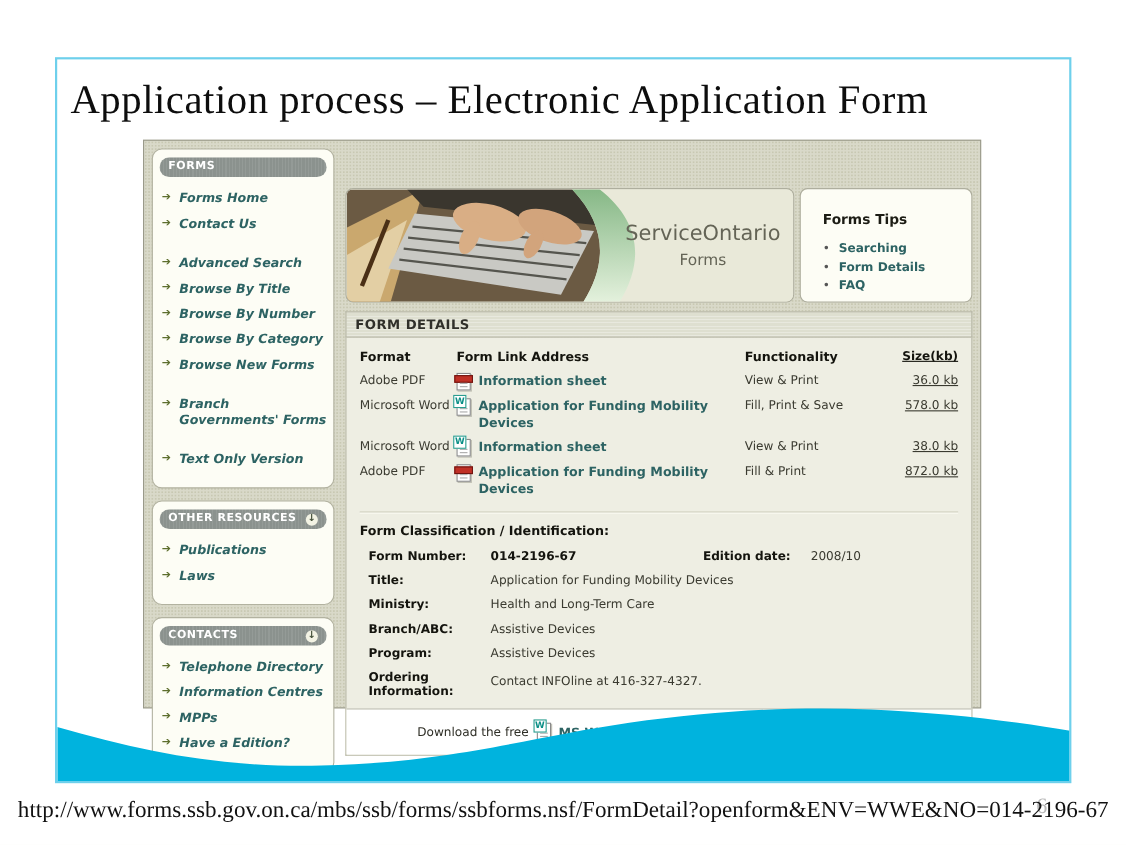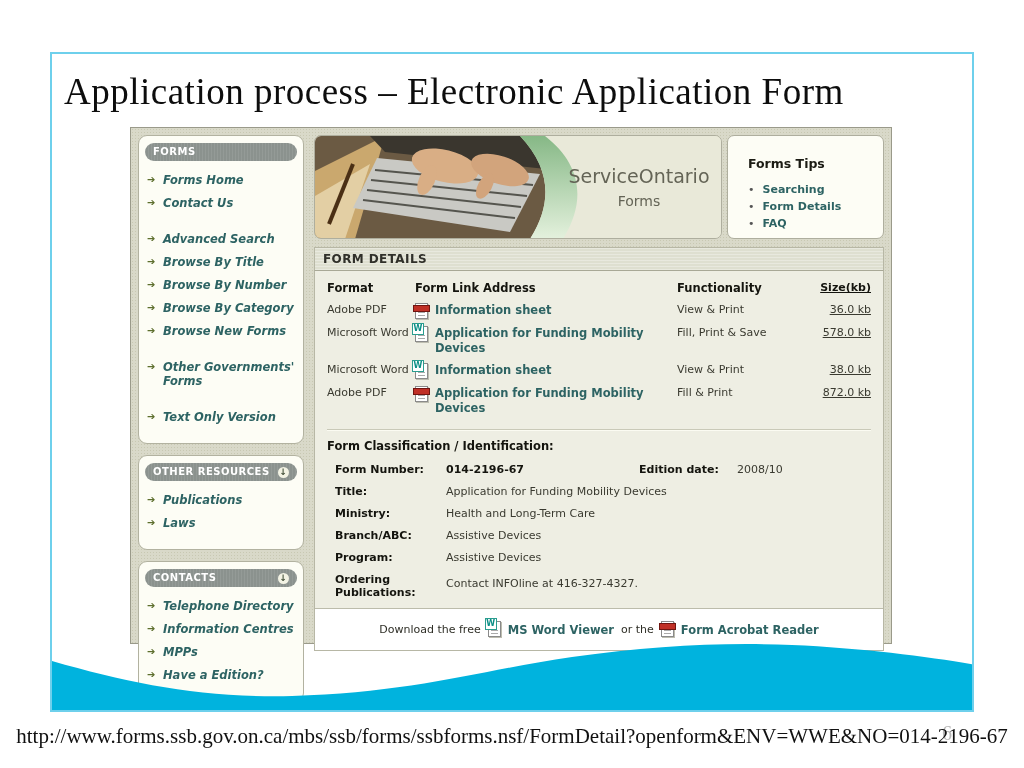--- a/index.html
+++ b/index.html
@@ -34,21 +34,21 @@
           background-image:repeating-linear-gradient(90deg, rgba(255,255,255,.08) 0 1px, rgba(0,0,0,0) 1px 3px); }
   .collapse { width:11px; height:11px; border-radius:50%; background:#f3f3e4; color:#44503a;
               font-size:9px; line-height:11px; text-align:center; font-weight:bold; }
   .navlist { margin-top:12px; }
   .navitem { display:flex; gap:6px; margin:0 0 9px 2px; cursor:pointer; }
   .navitem.gap { margin-top:22px; }
   .bullet-arrow { color:#5d6e2d; font-size:10px; line-height:14px; flex:0 0 10px; }
   .navlink { color:#2d6363; font-weight:bold; font-size:11.5px; line-height:14px;font-style:italic; }
 
   
-  .main { flex:1; display:flex; flex-direction:column; }
+  .main { flex:1; display:flex; flex-direction:column;margin-top:36px; }
   .toprow { display:flex; gap:5px; height:104px; flex:0 0 104px; }
   .banner { width:408px; flex:0 0 408px; border:1px solid #aeae9e; border-radius:7px; overflow:hidden;
             position:relative; background:#e9e9d9; }
   .banner svg { position:absolute; left:0; top:0; }
   .brand { position:absolute; left:240px; top:0; width:168px; height:100%;
            display:flex; flex-direction:column; justify-content:center; align-items:center; gap:6px; }
   .brand-line1 { font-size:19px; color:#646456; }
   .brand-line2 { font-size:14px; color:#646456; }
   .tips { flex:1; background:#fdfdf5; border:1px solid #aeae9e; border-radius:7px; padding:20px 14px 0 20px; }
   .tips-title { font-size:12.5px; font-weight:bold; color:#1c1c14; margin-bottom:12px; }
@@ -140,21 +140,21 @@
           <div class="navitem">
             <span class="bullet-arrow">➔</span>
             <span class="navlink">Browse By Category</span>
           </div>
           <div class="navitem">
             <span class="bullet-arrow">➔</span>
             <span class="navlink">Browse New Forms</span>
           </div>
           <div class="navitem gap">
             <span class="bullet-arrow">➔</span>
-            <span class="navlink">Other Governments' Forms</span>
+            <span class="navlink">Branch Governments' Forms</span>
           </div>
           <div class="navitem gap">
             <span class="bullet-arrow">➔</span>
             <span class="navlink">Text Only Version</span>
           </div>
         </div>
       </div>
 
       <div class="panel">
         <div class="pill">
@@ -328,21 +328,21 @@
           </div>
           <div class="crow crow-2col">
             <div class="clabel">Branch/ABC:</div>
             <div class="cvalue">Assistive Devices</div>
           </div>
           <div class="crow crow-2col">
             <div class="clabel">Program:</div>
             <div class="cvalue">Assistive Devices</div>
           </div>
           <div class="crow crow-2col">
-            <div class="clabel">Ordering Publications:</div>
+            <div class="clabel">Ordering Information:</div>
             <div class="cvalue" style="padding-top:4px">Contact INFOline at 416-327-4327.</div>
           </div>
         </div>
 
         <div class="dl-strip">
           <span>Download the free</span>
           <span class="doc-icon icon-word"></span>
           <a href="#">MS Word Viewer</a>
           <span>or the</span>
           <span class="doc-icon icon-pdf"></span>

